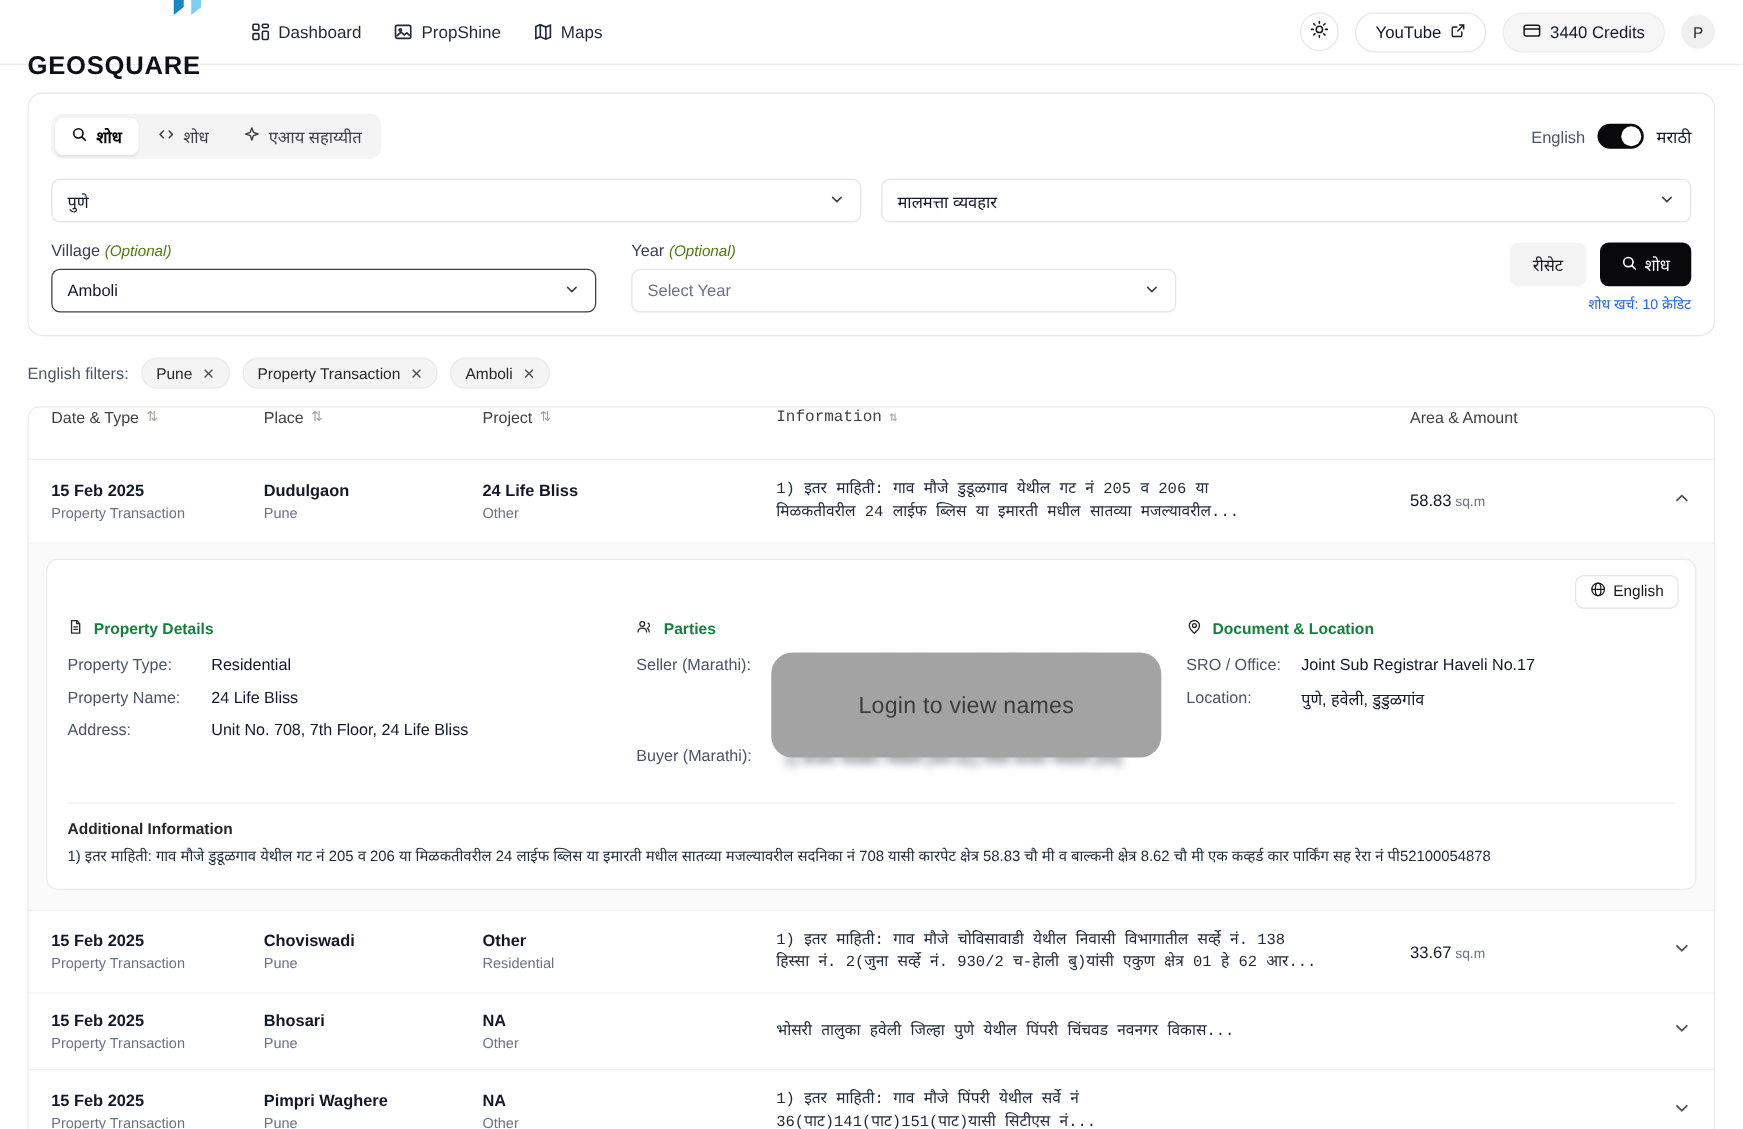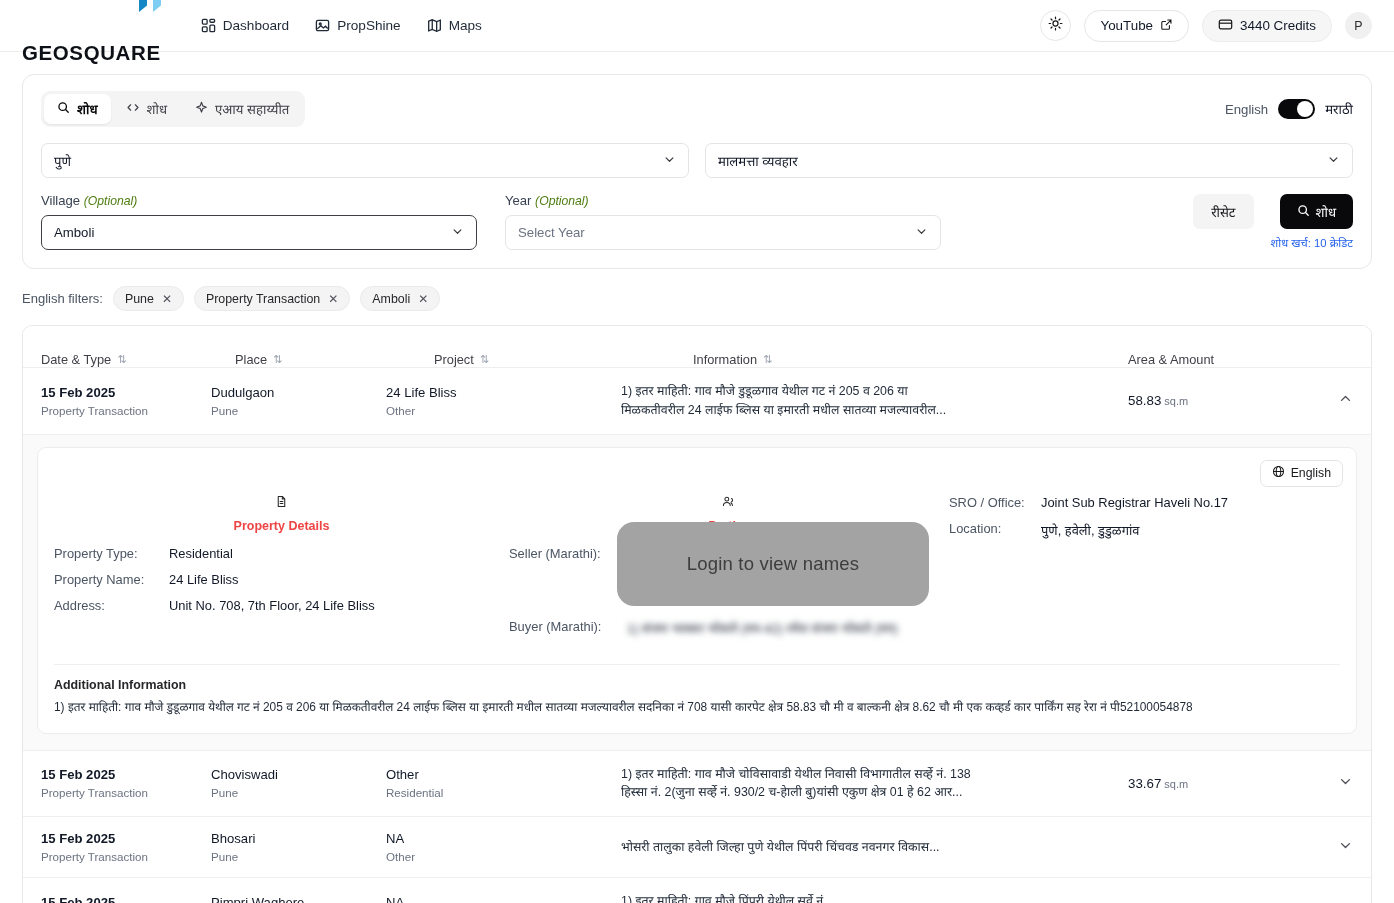--- a/index.html
+++ b/index.html
@@ -104,21 +104,21 @@
   .row-2 { display: flex; gap: 28px; margin-top: 15px; align-items: flex-end; }
   .field { display: flex; flex-direction: column; gap: 7px; }
   .field-label { font-size: 13.1px; color: #374151; }
   .field-label i { color: #4d7c0f; font-size: 12.2px; }
   .field.village { width: 436px; }
   .field.year { width: 436px; }
   .field .select-box { height: 35px; }
   .placeholder { color: #6b7280; }
 
   .actions { margin-left: auto; display: flex; flex-direction: column; align-items: flex-end; gap: 6px; }
-  .actions-row { display: flex; gap: 26px; align-items: center; }
+  .actions-row { display: flex; gap: 11px; align-items: center; }
   .btn-reset {
     height: 35px; padding: 0 18px; border-radius: 7px; background: #f4f4f5;
     border: none; font-size: 13.2px; color: #18181b; cursor: pointer;
     font-family: inherit;
   }
   .btn-search {
     height: 35px; padding: 0 17px; border-radius: 7px; background: #09090b;
     border: none; font-size: 13.2px; color: #fff; cursor: pointer;
     display: flex; align-items: center; gap: 6px; font-family: inherit;
   }
@@ -134,39 +134,39 @@
     font-size: 12.4px; color: #27272a; cursor: pointer;
   }
   .chip .x { color: #52525b; font-size: 12px; }
 
   
   .table {
     margin-top: 14px; border: 1px solid #e8e8e8; border-radius: 10px;
     background: #fff; overflow: hidden;
   }
   .thead {
-    display: flex; align-items: flex-end; height: 42px;
-    padding: 0 18px; border-bottom: 1px solid #eeeeee; background: #fff; gap: 24px;
+    display: flex; align-items: flex-start; height: 42px;
+    padding: 0 18px; border-bottom: 1px solid #eeeeee; background: #fff;
   }
   .th { font-size: 12.8px; color: #3f3f46; display: flex; align-items: center; gap: 6px; }
   .c-date { width: 170px; }
   .c-place { width: 175px; }
   .c-project { width: 235px; }
-  .c-info { flex: 1; }
+  .c-info { flex: 1; font-family: Liberation Mono, monospace; }
   .c-area { width: 225px; }
   .sort-ico { color: #9ca3af; font-size: 11px; letter-spacing: -1px; }
 
   .trow {
     display: flex; align-items: center; padding: 14px 18px;
     border-bottom: 1px solid #efefef; background: #fff;
   }
   .trow:last-child { border-bottom: none; }
   .cell-main { font-size: 13.1px; font-weight: 700; color: #111827; }
   .cell-sub { font-size: 11.6px; color: #6b7280; margin-top: 4px; }
-  .cell-main.norm { font-weight: 400; }
+  .cell-main.norm { font-weight: 700; }
   .info-text { font-size: 12.4px; color: #1f2937; line-height: 1.52; max-width: 520px; }
   .area-wrap { width: 225px; display: flex; align-items: center; }
   .area-val { font-size: 13.3px; color: #111827; }
   .area-val small { font-size: 11px; color: #6b7280; margin-left: 3px; }
   .chev { margin-left: auto; color: #52525b; cursor: pointer; }
 
   
   .expanded {
     background: #fafafa; border-bottom: 1px solid #efefef;
     padding: 12px 14px 16px 14px;
@@ -181,21 +181,21 @@
     border: 1px solid #e4e4e7; background: #fff;
     display: flex; align-items: center; gap: 6px;
     font-size: 12.3px; color: #18181b; cursor: pointer;
   }
   .exp-cols { display: flex; margin-top: 33px; }
   .exp-col-1 { width: 455px; }
   .exp-col-2 { width: 440px; position: relative; }
   .exp-col-3 { flex: 1; }
   .exp-head {
     display: flex; align-items: center; gap: 8px;
-    font-size: 12.5px; font-weight: 600; color: #ef4444; margin-bottom: 13px; flex-direction: column;
+    font-size: 12.5px; font-weight: 600; color: #15803d; margin-bottom: 13px;
   }
   .kv { display: flex; margin-bottom: 11px; }
   .k { font-size: 12.9px; color: #4b5563; width: 115px; flex: none; }
   .exp-col-2 .k { width: 118px; }
   .exp-col-3 .k { width: 92px; }
   .v { font-size: 12.9px; color: #111827; }
   .blurred { filter: blur(3.4px); color: #1f2937; user-select: none; }
   .login-overlay {
     position: absolute; left: 108px; top: 27px;
     width: 312px; height: 84px; border-radius: 17px;
@@ -534,20 +534,29 @@
               </div>
               <div style="height:44px"></div>
               <div class="kv">
                 <span class="k">Buyer (Marathi):</span>
                 <span class="v blurred">1) संजय भास्कर भोसले (वय-42) रमेश संजय भोसले (वय)</span>
               </div>
               <div class="login-overlay">Login to view names</div>
             </div>
 
             <div class="exp-col-3">
+              <div class="exp-head">
+                <span>
+                  <svg width="13" height="13" viewBox="0 0 16 16" fill="none" stroke="#27272a" stroke-width="1.3">
+                    <path d="M8 14.3s5-4.2 5-7.6A5 5 0 0 0 3 6.7c0 3.4 5 7.6 5 7.6z"></path>
+                      <circle cx="8" cy="6.7" r="1.9"></circle>
+                  </svg>
+                </span>
+                <span>Document &amp; Location</span>
+              </div>
               <div class="kv">
                 <span class="k">SRO / Office:</span>
                 <span class="v">Joint Sub Registrar Haveli No.17</span>
               </div>
               <div class="kv">
                 <span class="k">Location:</span>
                 <span class="v">पुणे, हवेली, डुडुळगांव</span>
               </div>
             </div>
           </div>

